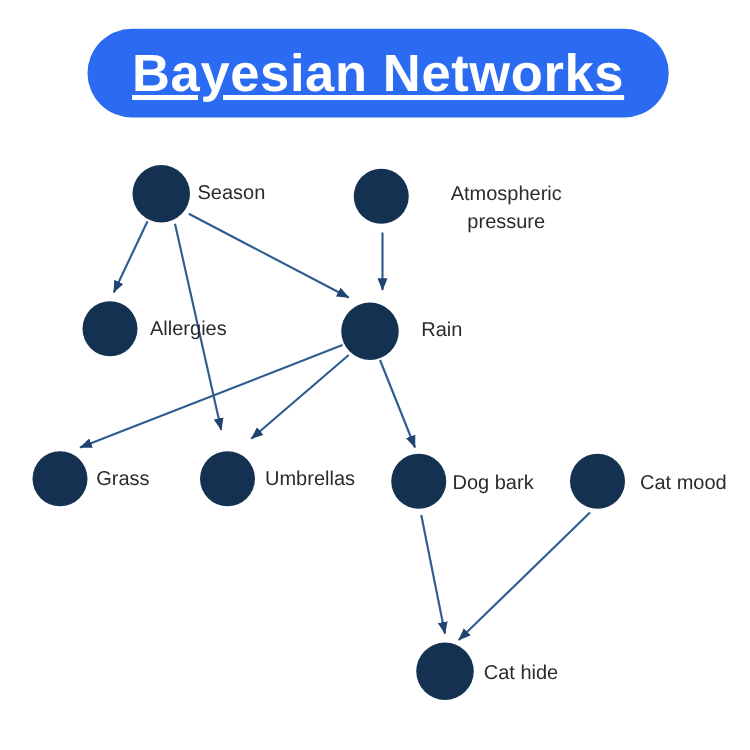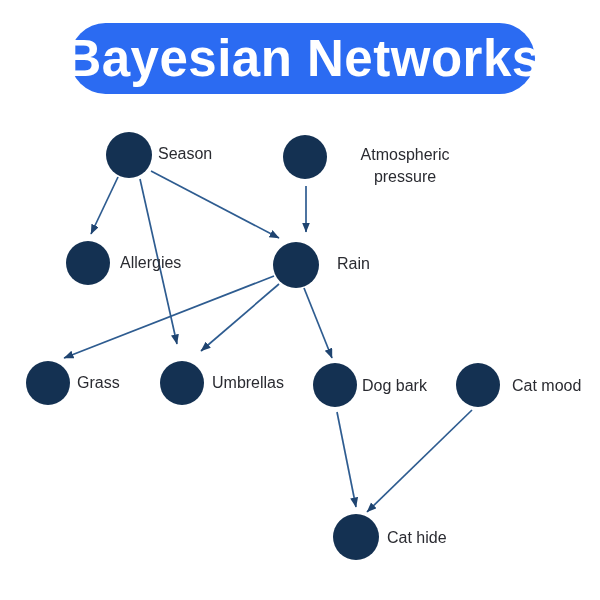--- a/index.html
+++ b/index.html
@@ -21,24 +21,25 @@
     top: 23px;
     width: 465px;
     height: 71px;
     border-radius: 36px;
     display: flex;
     align-items: center;
     justify-content: center;
   }
   .title-badge span {
     color: #ffffff;
-    font-size: 51px;
+    font-size: 42px;
     font-weight: bold;
     letter-spacing: 0.5px;
     white-space: nowrap;
+    text-decoration: underline;
   }
   svg.diagram {
     position: absolute;
     left: 0;
     top: 0;
     width: 600px;
     height: 600px;
   }
   svg.diagram text {
     font-family: "Liberation Sans", sans-serif;

